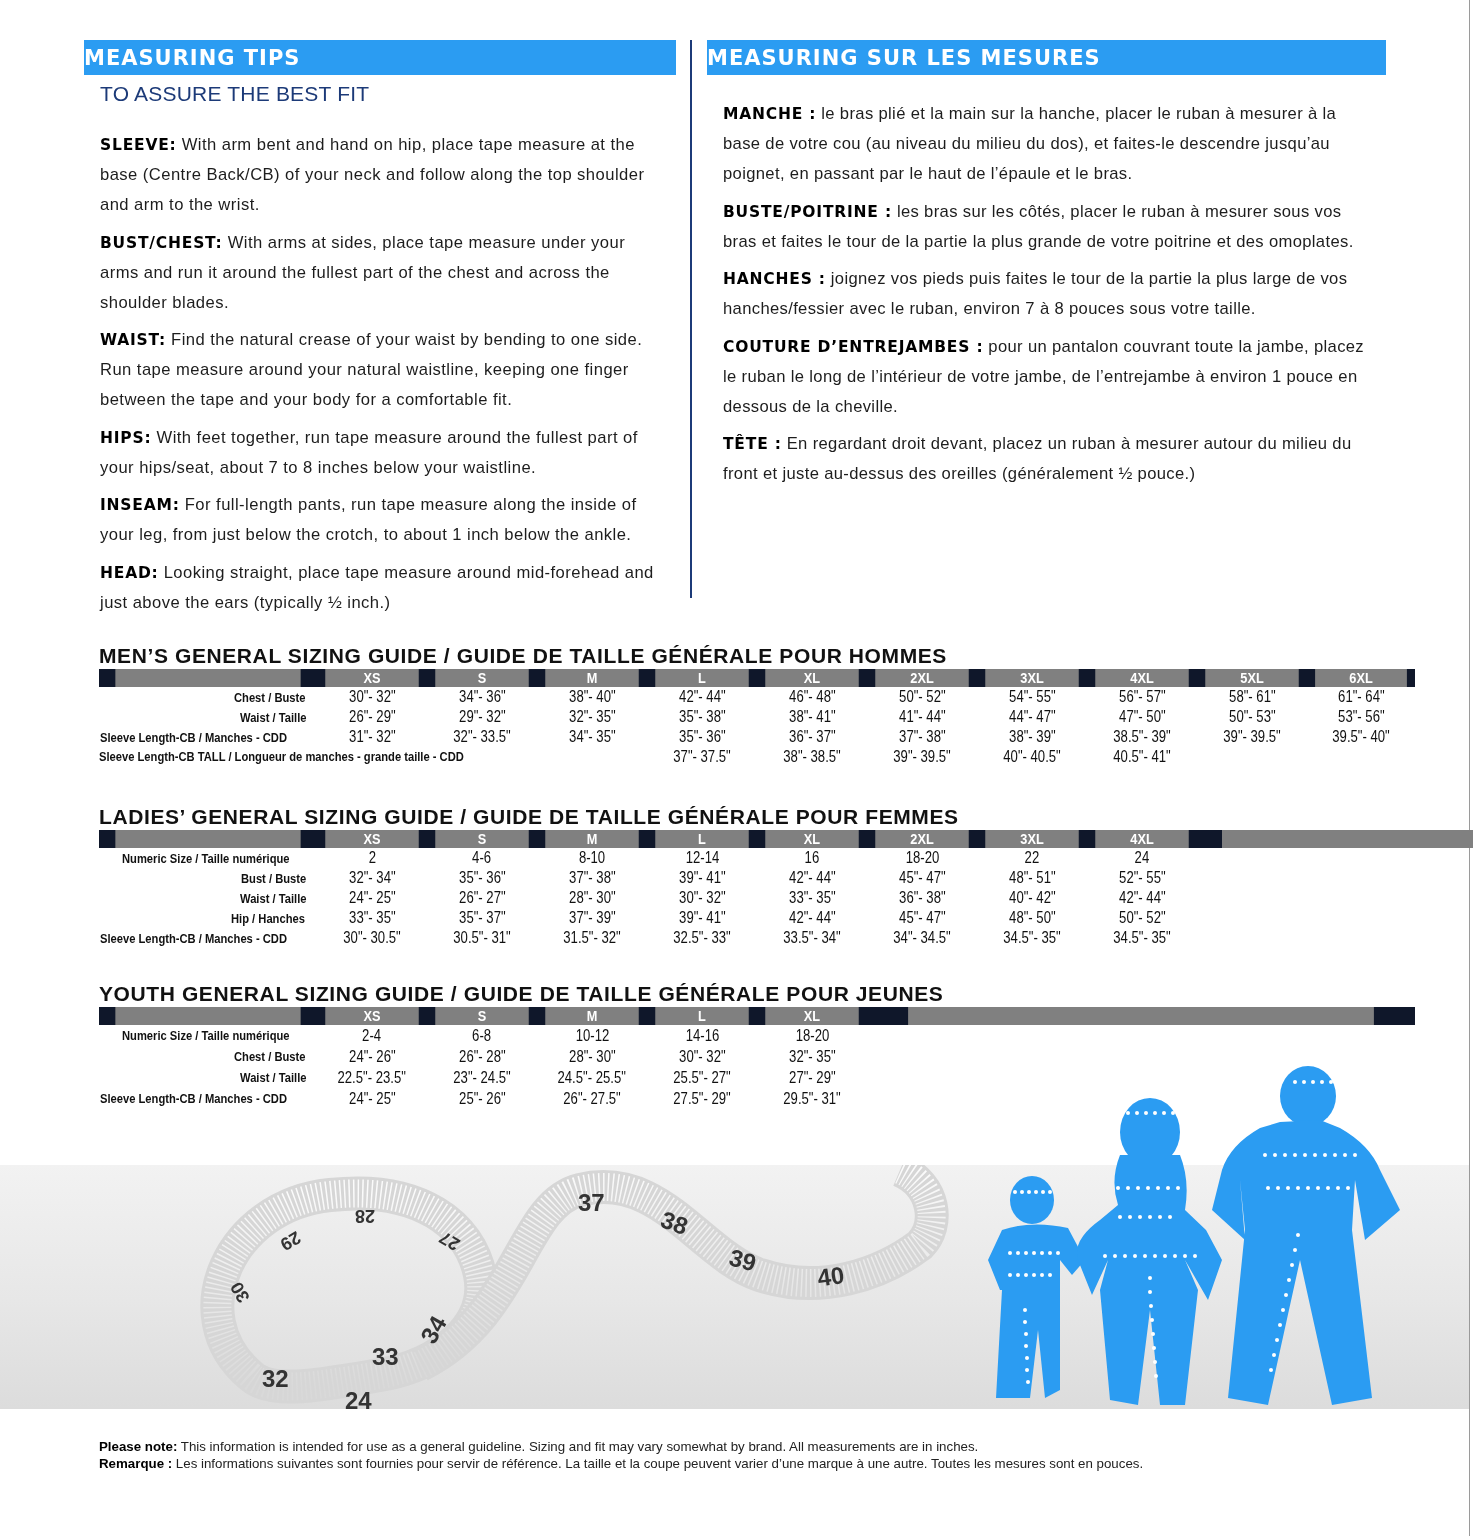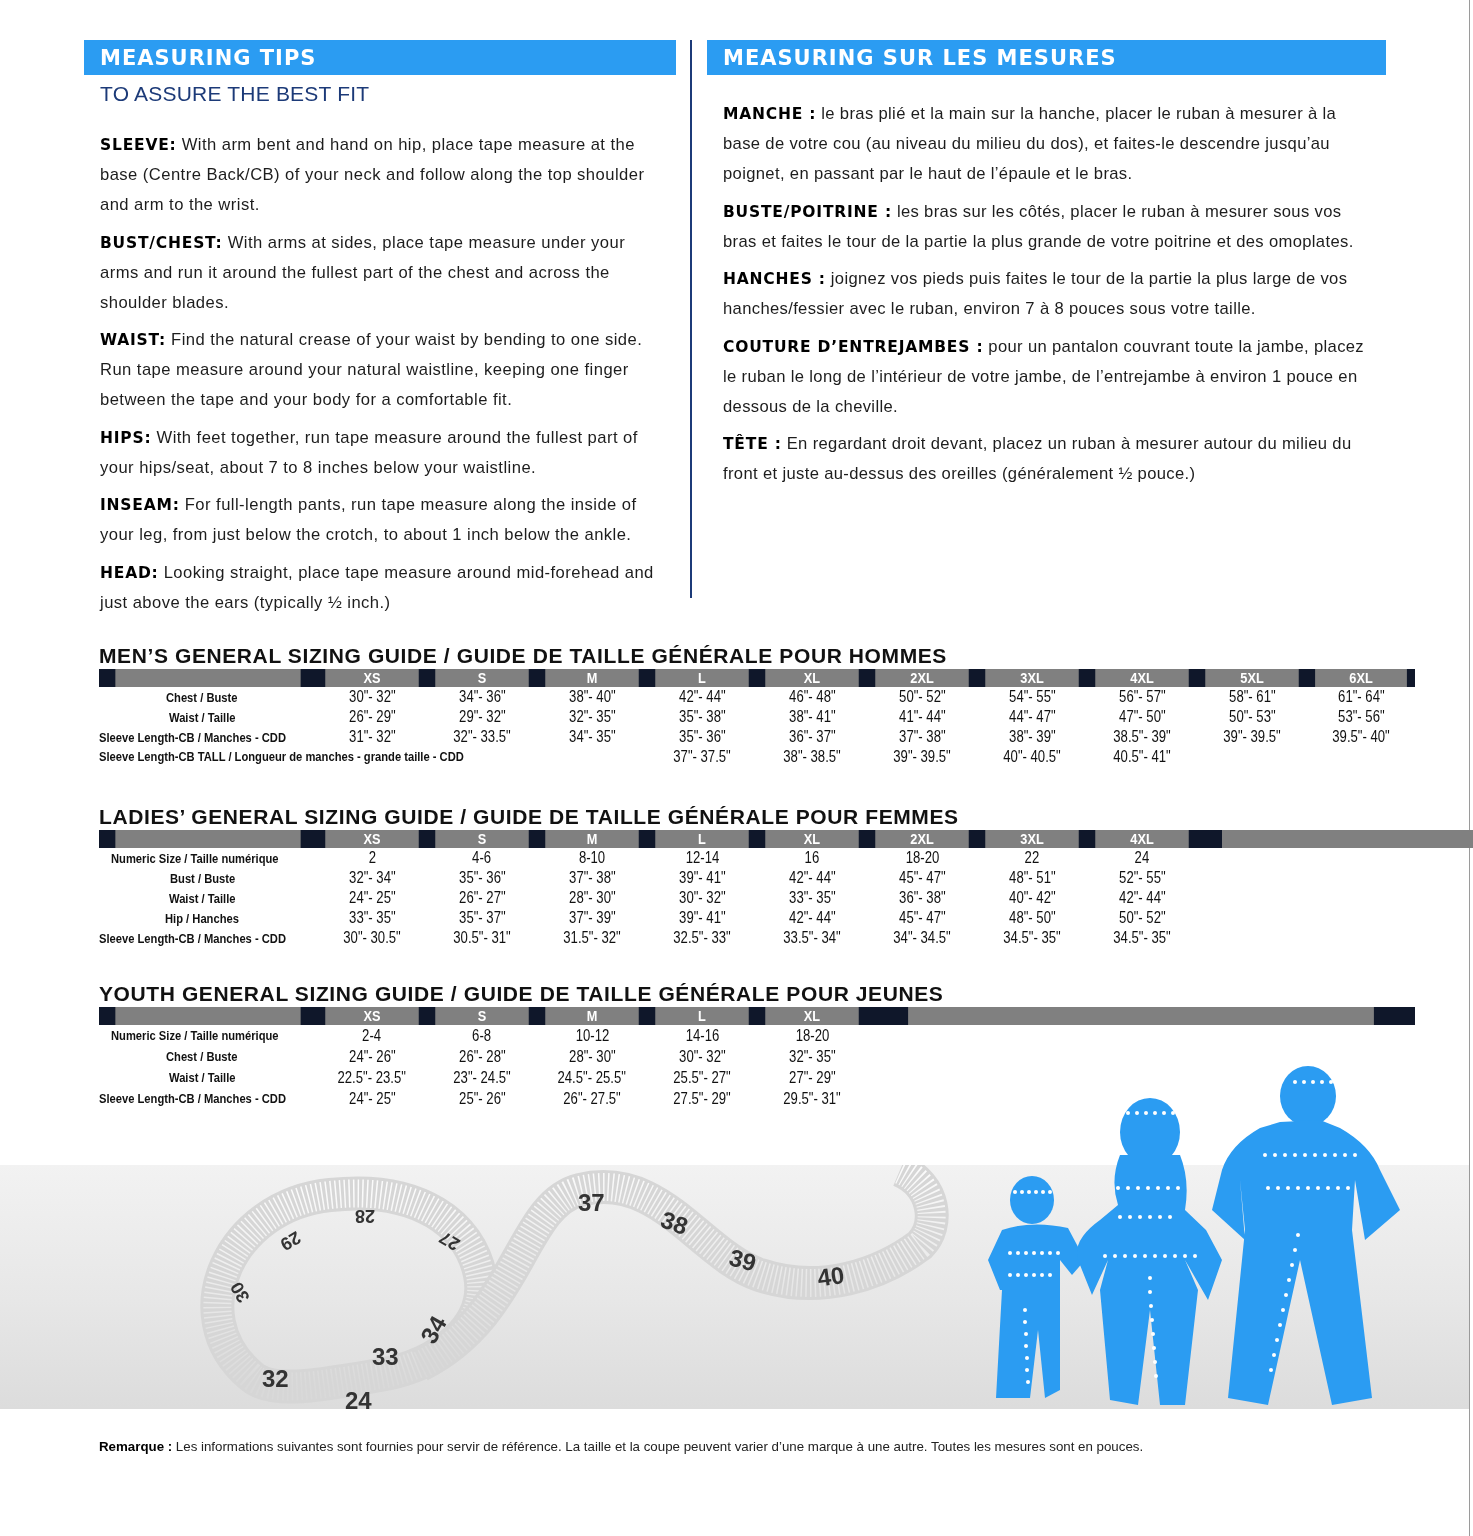--- a/index.html
+++ b/index.html
@@ -8,21 +8,21 @@
 
   .right-edge { position: absolute; left: 1469px; top: 0; width: 1px; height: 1536px; background: #9a9a9a; }
 
   
   .tips-col { position: absolute; top: 40px; }
   .tips-col.en { left: 84px; width: 592px; }
   .tips-col.fr { left: 707px; width: 679px; }
   .tips-bar {
     height: 35px; background: #2b9cf2; color: #ffffff;
     font-family: "DejaVu Sans", sans-serif; font-weight: bold;
-    font-size: 21px; letter-spacing: 1px; padding-left: 16px; line-height: 36px;
+    font-size: 21px; letter-spacing: 1px; line-height: 36px;
   }
   .tips-sub {
     color: #1c3a78; font-family: "Liberation Sans", sans-serif;
     font-size: 21px; padding-left: 16px; margin-top: 7px; letter-spacing: 0.2px;
   }
   .tips-list { margin-top: 24px; padding-left: 16px; padding-right: 8px; }
   .tip { font-size: 16.6px; line-height: 30px; margin-bottom: 7.5px; letter-spacing: 0.45px; color: #1d1d1d; }
   .tip .term { font-family: "DejaVu Sans", sans-serif; font-weight: bold; letter-spacing: 0.8px; font-size: 15.5px; color: #000; }
   .tips-col.fr .tip { letter-spacing: 0.35px; }
 
@@ -40,21 +40,21 @@
     font-family: "Liberation Sans", sans-serif; font-weight: bold; font-size: 15px;
     height: 18px; line-height: 18px; padding: 0; text-align: center;
     transform: scaleX(0.85);
   }
   .size-table thead tr { background: #0f172a; }
   .size-table td {
     font-family: "Liberation Sans Narrow", "Liberation Sans", sans-serif;
     height: 20px; padding: 0; text-align: center; font-size: 16px; color: #111; white-space: nowrap;
   }
   .size-table td .v { display: inline-block; transform: scaleX(0.82); }
-  .size-table td.label { text-align: center; font-weight: bold; font-size: 13px; white-space: nowrap; overflow: visible; }
+  .size-table td.label { text-align: right; font-weight: bold; font-size: 13px; white-space: nowrap; overflow: visible; }
   .size-table td.label .l { display: inline-block; transform: scaleX(0.86); transform-origin: left center; }
   .size-table col.c-label { width: 218px; }
 
   .men { top: 644px; }
   .ladies { top: 805px; }
   .youth { top: 982px; }
 
   .tall-row td.tall-label { position: relative; }
   .tall-row td.tall-label .l { position: absolute; left: 0; top: 2px; }
 
@@ -496,14 +496,15 @@
         <circle cx="323" cy="250" r="2"></circle>
         <circle cx="320" cy="265" r="2"></circle>
         <circle cx="317" cy="280" r="2"></circle>
         <circle cx="314" cy="295" r="2"></circle>
         <circle cx="311" cy="310" r="2"></circle>
     </g>
   </g>
 </svg>
 
 <div class="note">
+  <div><b>Please note:</b><span> This information is intended for use as a general guideline. Sizing and fit may vary somewhat by brand. All measurements are in inches.</span></div>
   <div><b>Remarque :</b><span> Les informations suivantes sont fournies pour servir de référence. La taille et la coupe peuvent varier d’une marque à une autre. Toutes les mesures sont en pouces.</span></div>
 </div>
 
 </body></html>

